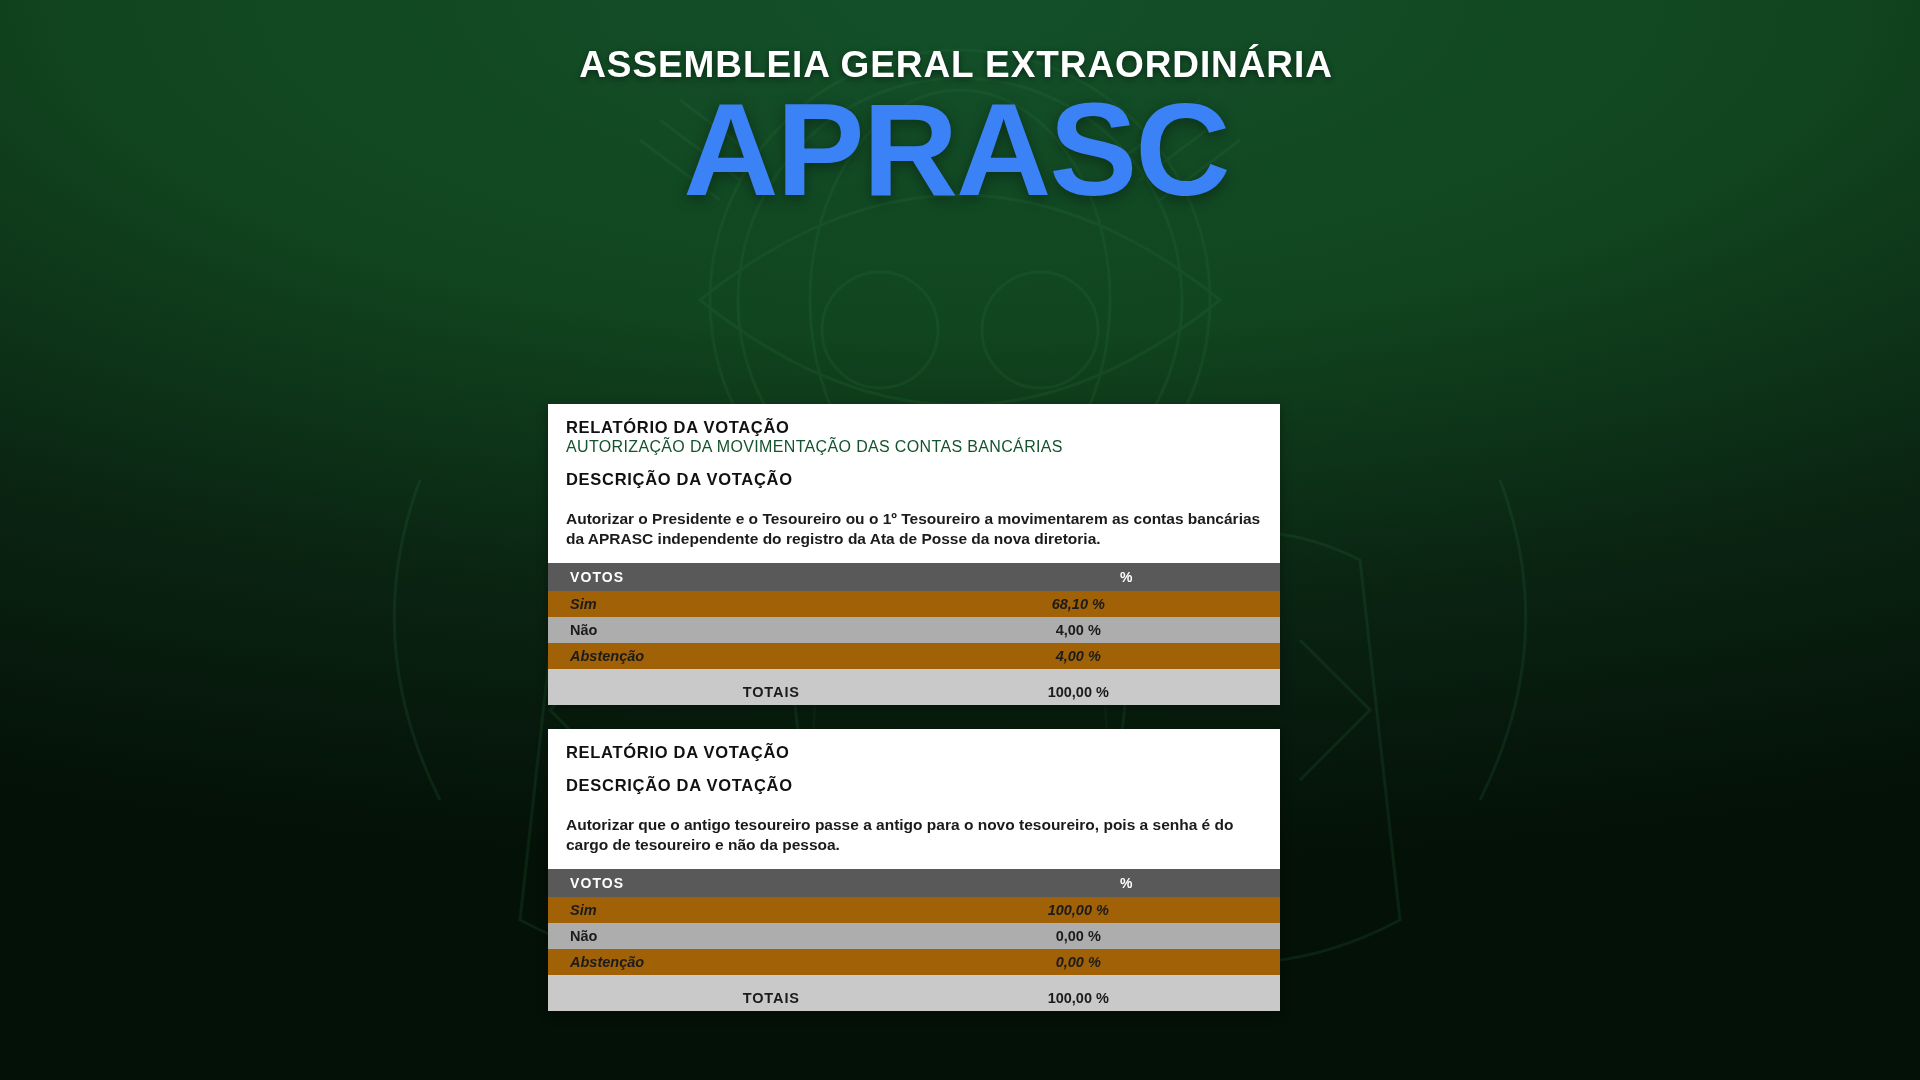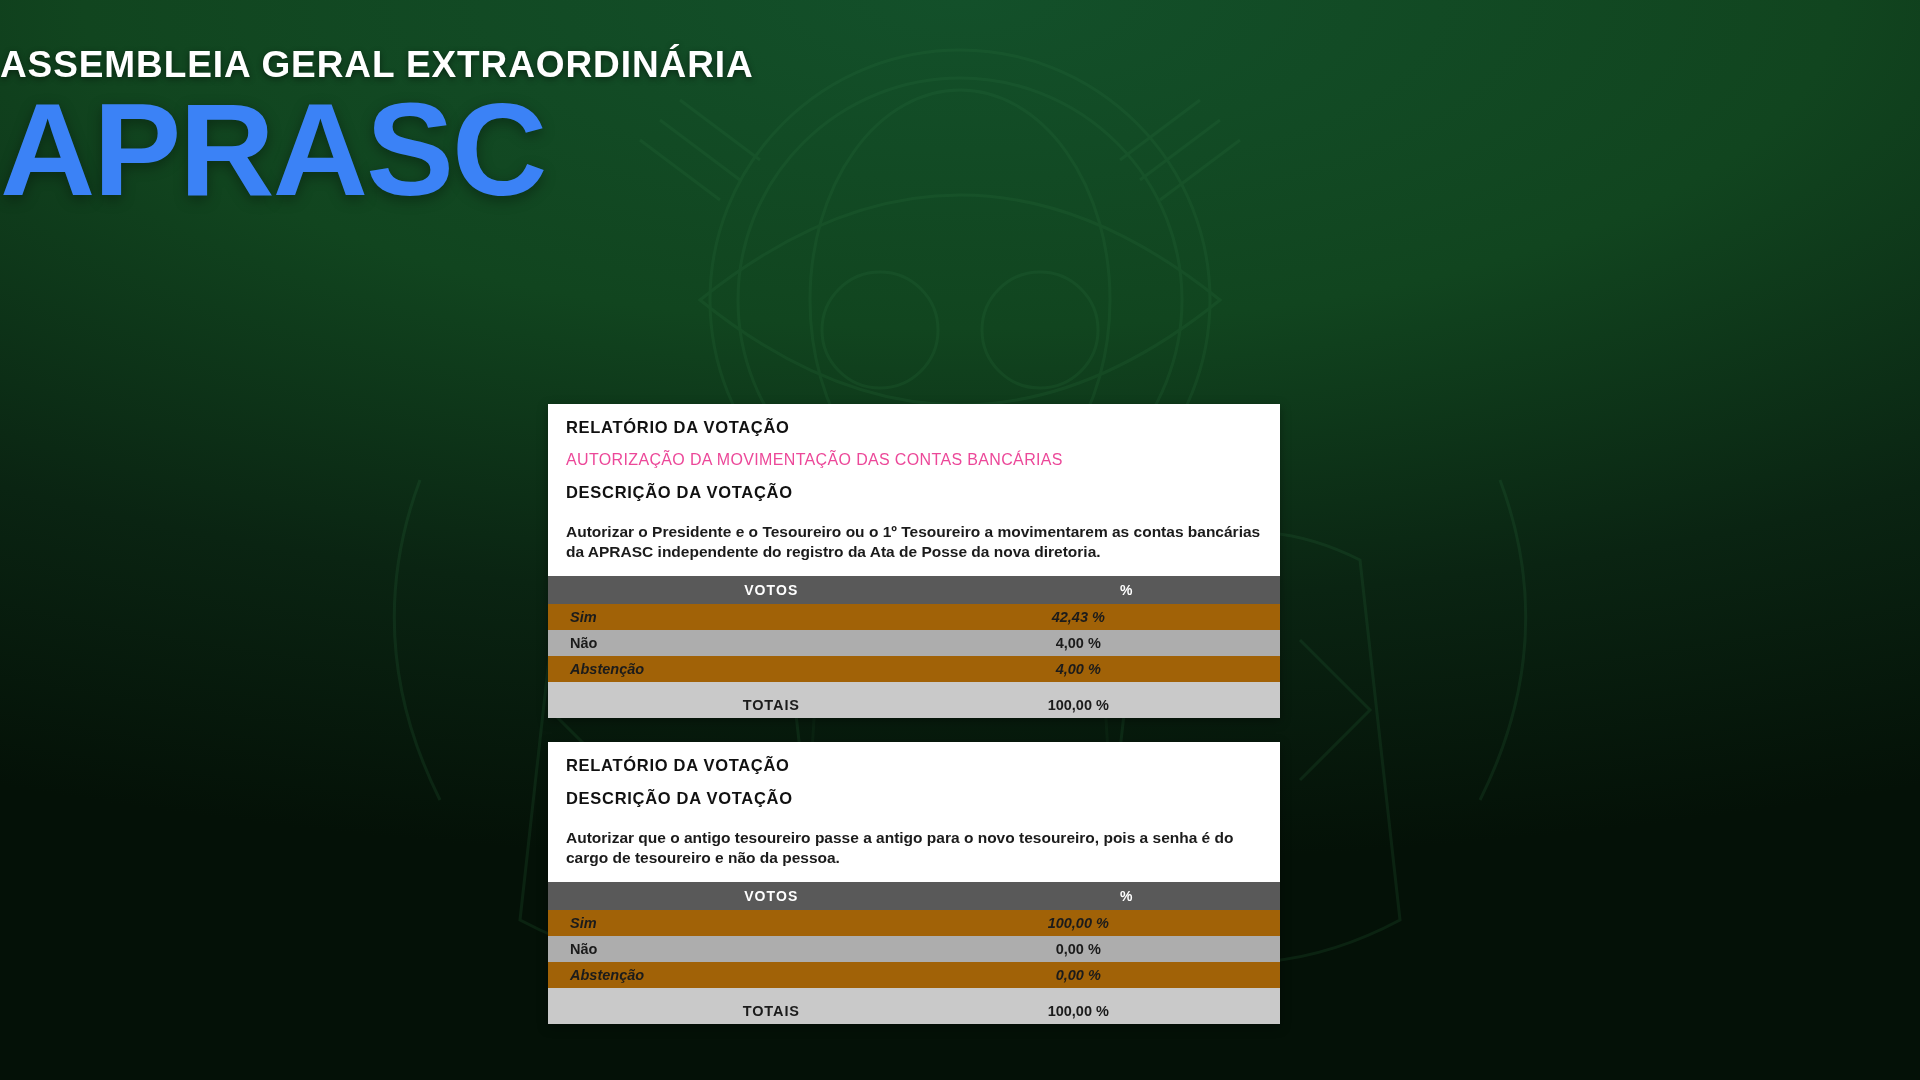--- a/index.html
+++ b/index.html
@@ -26,20 +26,21 @@
     inset: 0;
     opacity: 0.20;
     pointer-events: none;
   }
   #bg-watermark svg { width: 100%; height: 100%; display: block; }
 
   
   #header {
     position: absolute;
     top: 0; left: 0; right: 8px;
+    text-align: center;
     padding-top: 46px;
   }
   #event-kicker {
     color: #ffffff;
     font-size: 37px;
     font-weight: bold;
     letter-spacing: 0.9px;
     line-height: 1.05;
     text-shadow: 0 2px 6px rgba(0,0,0,0.45);
   }
@@ -86,22 +87,22 @@
 
   .section-label {
     font-size: 16.5px;
     font-weight: bold;
     letter-spacing: 0.7px;
     color: #111111;
   }
   .section-value {
     font-size: 16px;
     letter-spacing: 0.35px;
-    color: #ec4899;
-    margin-top: 14px;
+    color: #14532d;
+    margin-top: 1px;
   }
   .desc-block { margin-top: 14px; }
   .desc-text {
     font-size: 15.5px;
     font-weight: bold;
     color: #1b1b1b;
     line-height: 1.32;
     margin-top: 20px;
   }
 
@@ -111,21 +112,21 @@
     margin-top: 13px;
     border-collapse: collapse;
     font-size: 14.5px;
   }
   table.votes thead th {
     background: #595959;
     color: #ffffff;
     font-size: 14px;
     font-weight: bold;
     letter-spacing: 1.1px;
-    text-align: center;
+    text-align: left;
     padding: 6px 0 6px 22px;
   }
   table.votes thead th.pct {
     text-align: center;
     padding-left: 0;
     width: 42%;
     letter-spacing: 0;
   }
   table.votes tbody td {
     padding: 5px 0 5px 22px;
@@ -192,21 +193,21 @@
     <table class="votes">
       <thead>
         <tr>
           <th>VOTOS</th>
           <th class="pct">%</th>
         </tr>
       </thead>
       <tbody>
         <tr class="row-a">
           <td>Sim</td>
-          <td class="pct">42,43 %</td>
+          <td class="pct">68,10 %</td>
         </tr>
         <tr class="row-b">
           <td>Não</td>
           <td class="pct">4,00 %</td>
         </tr>
         <tr class="row-a">
           <td>Abstenção</td>
           <td class="pct">4,00 %</td>
         </tr>
         <tr class="row-gap">

